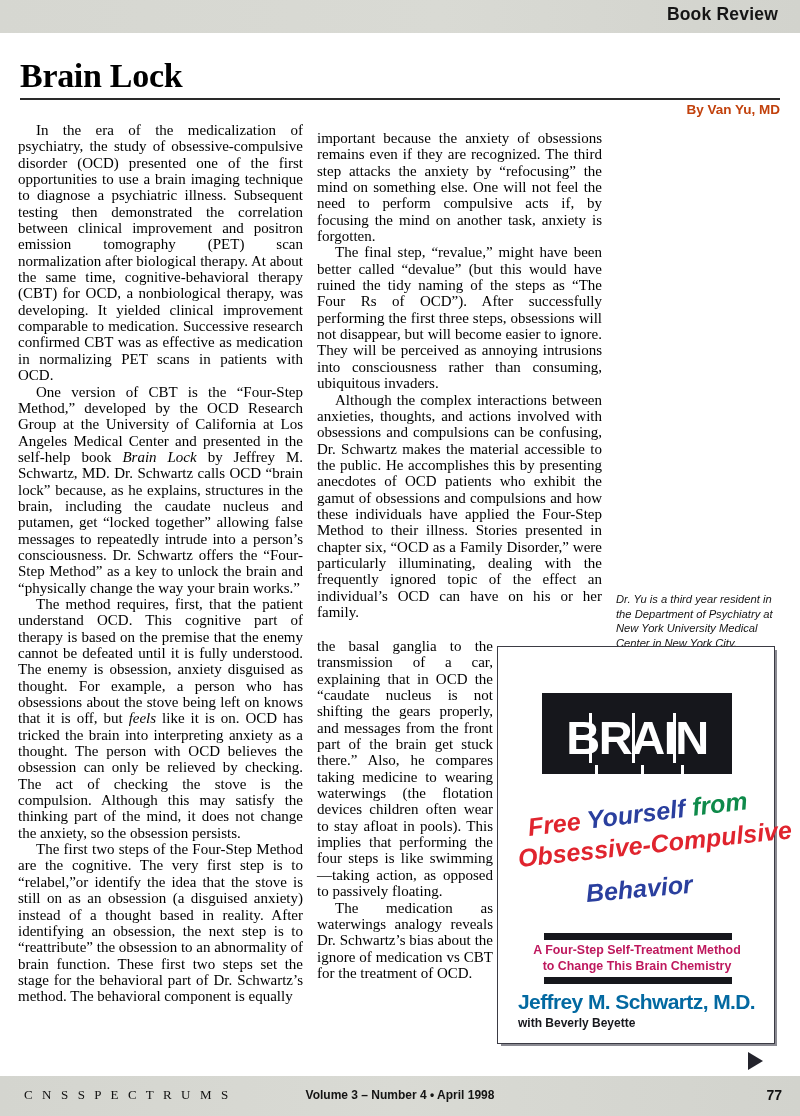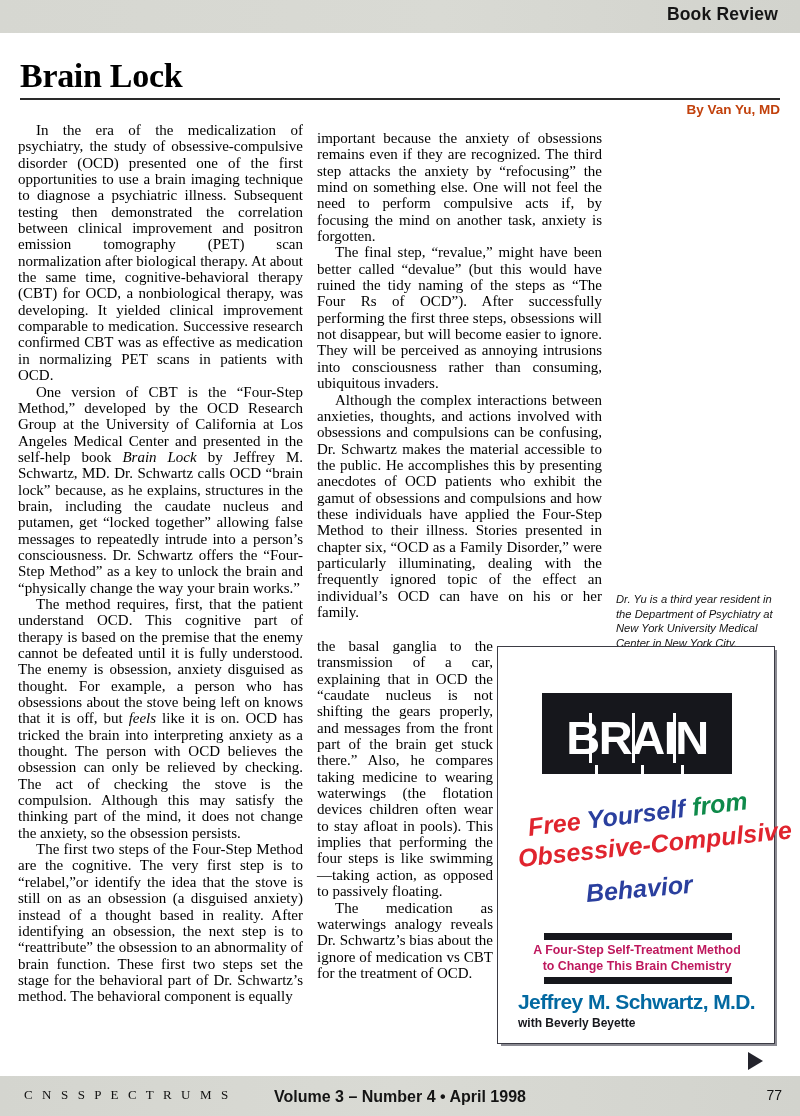--- a/index.html
+++ b/index.html
@@ -253,31 +253,31 @@
     letter-spacing: 3.1px;
     color: #111;
     margin-left: 8px;
   }
   .footer-center {
     position: absolute;
     left: 0; right: 0;
     top: 12px;
     text-align: center;
     font-family: "Liberation Sans", sans-serif;
-    font-size: 16px;
+    font-size: 12px;
     font-weight: bold;
     color: #141414;
   }
   .footer-right {
     position: absolute;
     right: 18px;
     top: 11px;
     font-family: "Liberation Sans", sans-serif;
     font-size: 14px;
-    font-weight: normal;
+    font-weight: bold;
     color: #111;
   }
   em.ital { font-style: italic; }
 </style>
 </head>
 <body>
 
 <div class="page-header">
   <div class="kicker">Book Review</div>
 </div>

